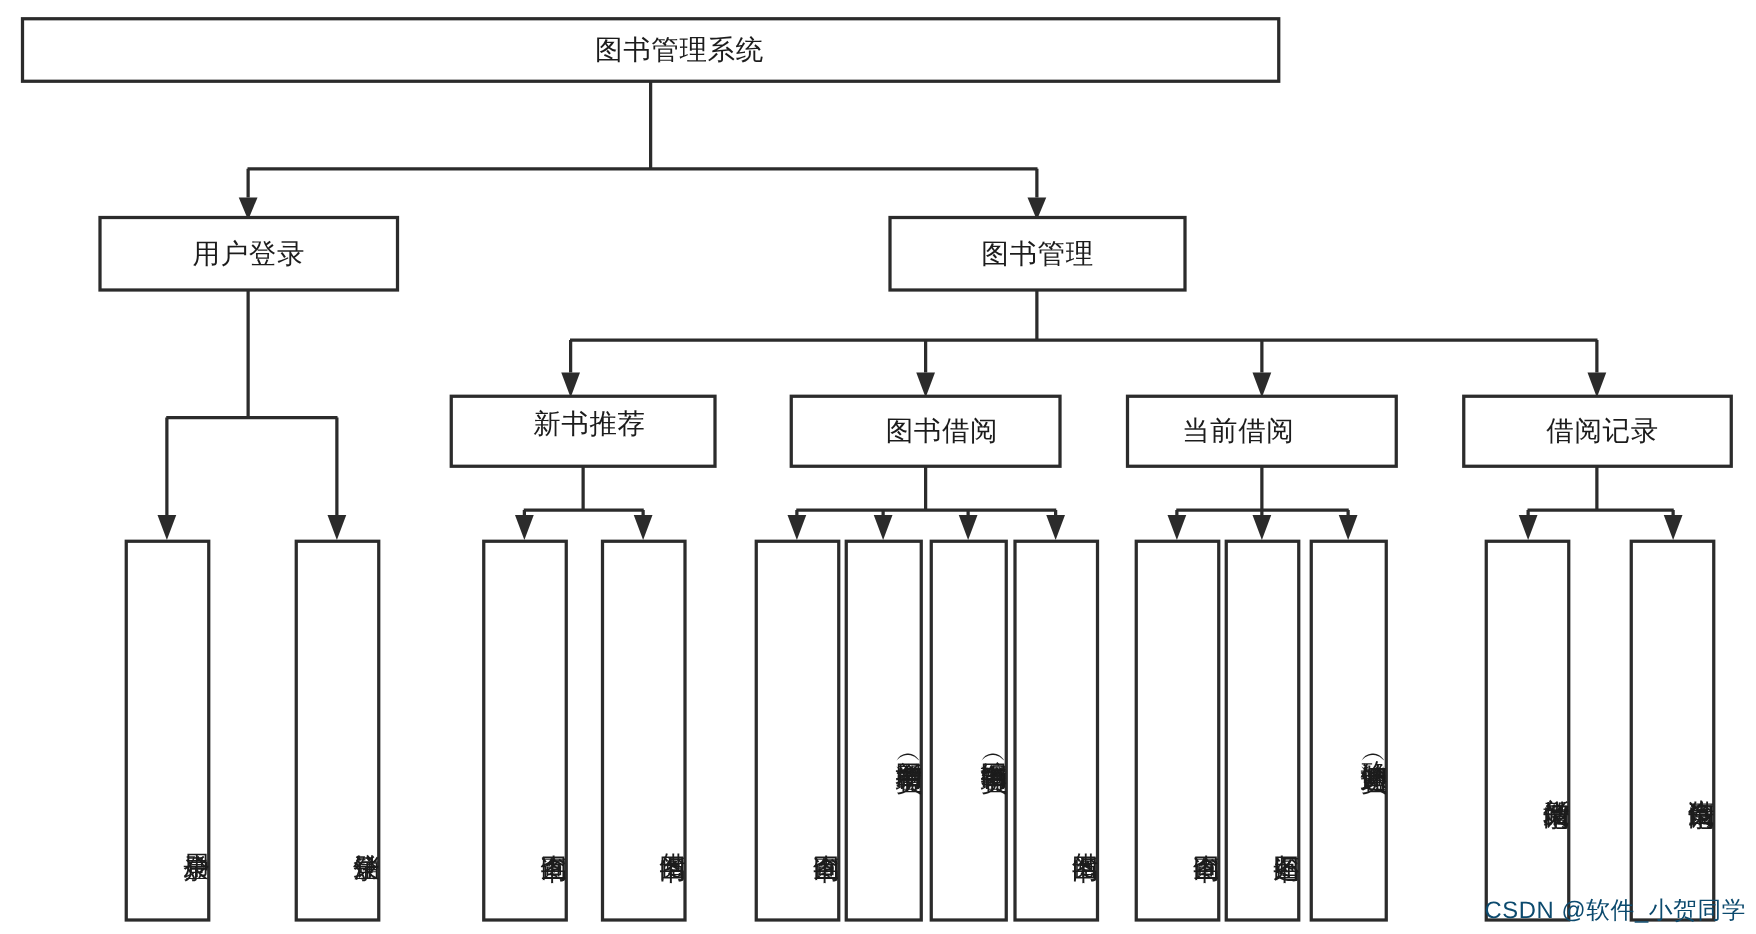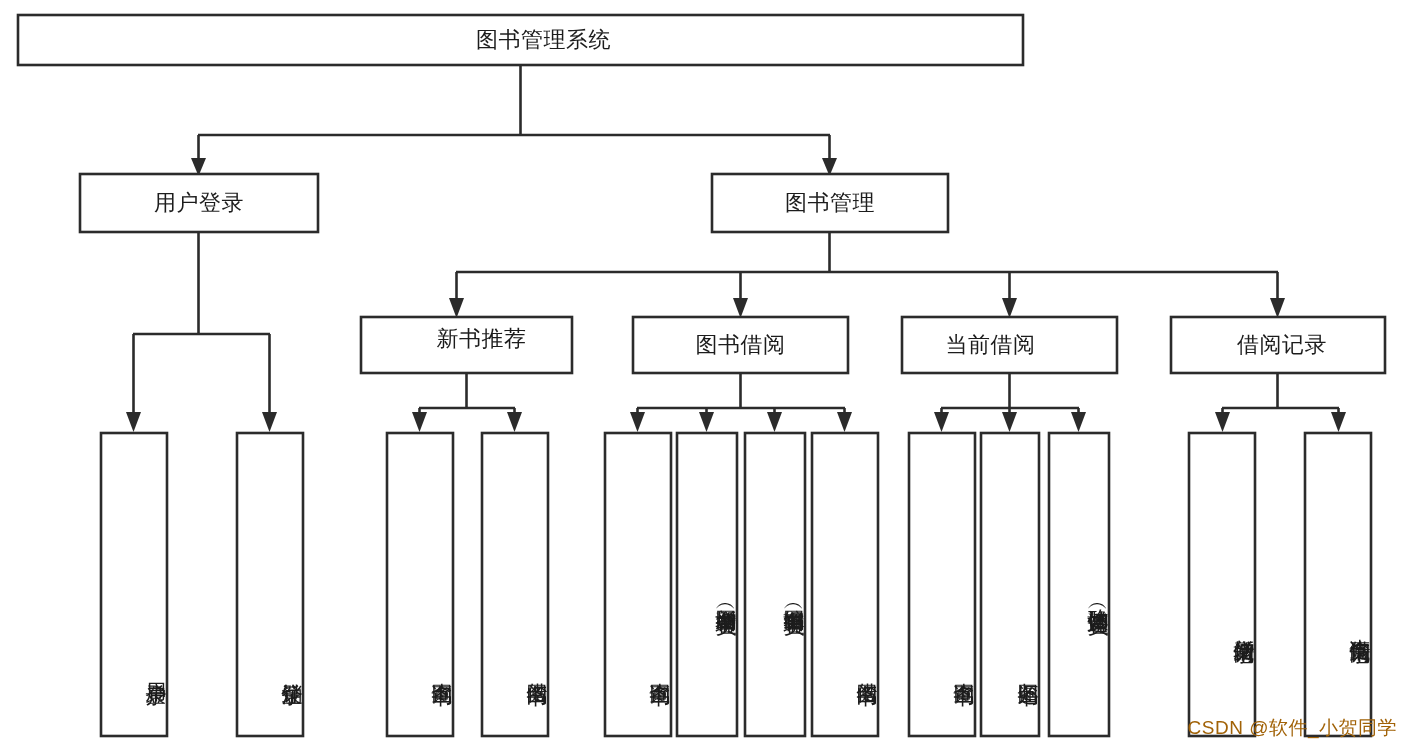--- a/index.html
+++ b/index.html
@@ -67,21 +67,21 @@
     color: #1c1c1c;
     letter-spacing: 0.5px;
     pointer-events: none;
   }
   #watermark {
     position: absolute;
     right: 8px;
     bottom: 6px;
     font-family: "Liberation Sans", "DejaVu Sans", sans-serif;
     font-size: 19px;
-    color: #a16207;
+    color: #0c4a6e;
     letter-spacing: 0.5px;
     user-select: none;
     pointer-events: none;
   }
 </style>
 </head>
 <body>
 
 <div id="diagram-root">
 
@@ -186,22 +186,22 @@
       <rect class="node-rect" x="1189" y="433" width="66" height="303"></rect>
       <rect class="node-rect" x="1305" y="433" width="66" height="303"></rect>
     </g>
   </svg>
 
   <div class="hlabel-wrap" style="left:18px; top:15px; width:1005px; height:50px;margin-left:23px;">图书管理系统</div>
 
   <div class="hlabel-wrap" style="left:80px; top:174px; width:238px; height:58px;">用户登录</div>
   <div class="hlabel-wrap" style="left:712px; top:174px; width:236px; height:58px;">图书管理</div>
 
-  <div class="hlabel-wrap" style="left:376px; top:317px; width:211px; height:44px;">新书推荐</div>
-  <div class="hlabel-wrap" style="left:633px; top:317px; width:215px; height:56px;">图书借阅</div>
+  <div class="hlabel-wrap" style="left:366px; top:317px; width:211px; height:44px;">新书推荐</div>
+  <div class="hlabel-wrap" style="left:646px; top:317px; width:215px; height:56px;">图书借阅</div>
   <div class="hlabel-wrap" style="left:902px; top:317px; width:177px; height:56px;">当前借阅</div>
   <div class="hlabel-wrap" style="left:1171px; top:317px; width:222px; height:56px;">借阅记录</div>
 
   <div class="vlabel-wrap" style="left:101px; top:433px; width:66px; height:303px; padding-top:83px;">用户登录</div>
   <div class="vlabel-wrap" style="left:237px; top:433px; width:66px; height:303px; padding-top:83px;">注销登录</div>
 
   <div class="vlabel-wrap" style="left:387px; top:433px; width:66px; height:303px; padding-top:83px;">查询图书</div>
   <div class="vlabel-wrap" style="left:482px; top:433px; width:66px; height:303px; padding-top:83px;">借阅图书</div>
 
   <div class="vlabel-wrap" style="left:605px; top:433px; width:66px; height:303px; padding-top:83px;">查询图书</div>

